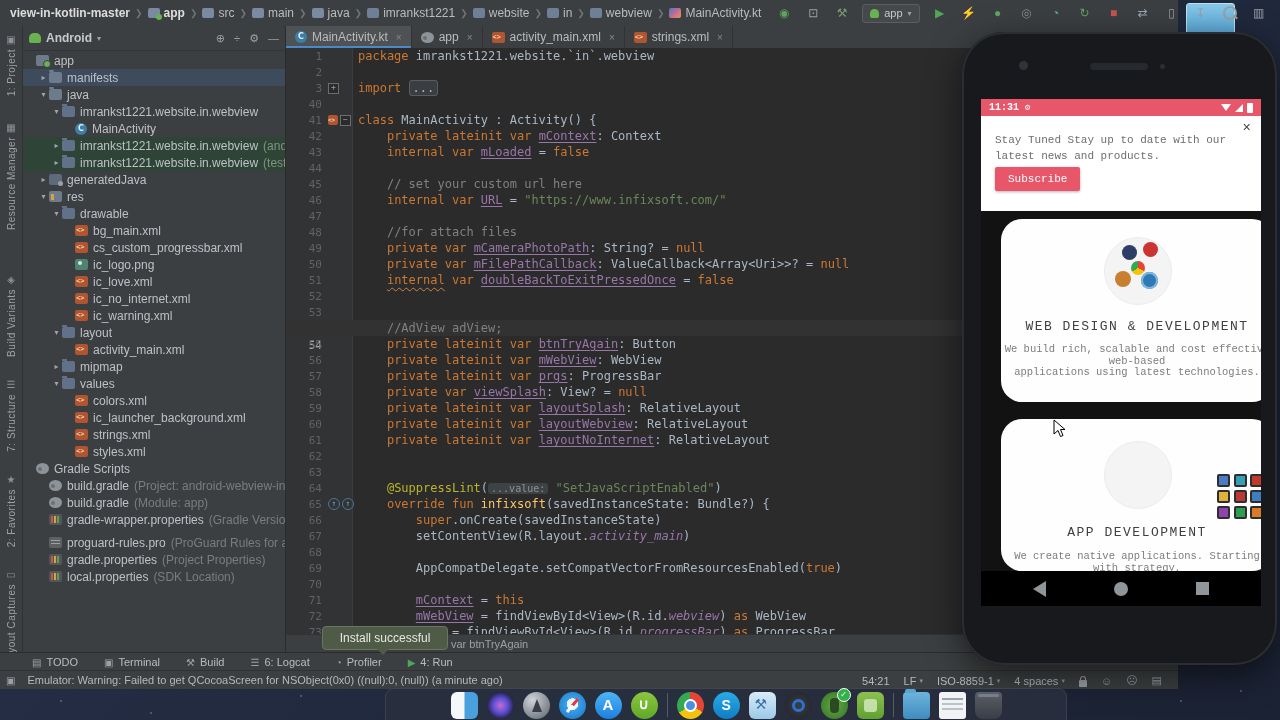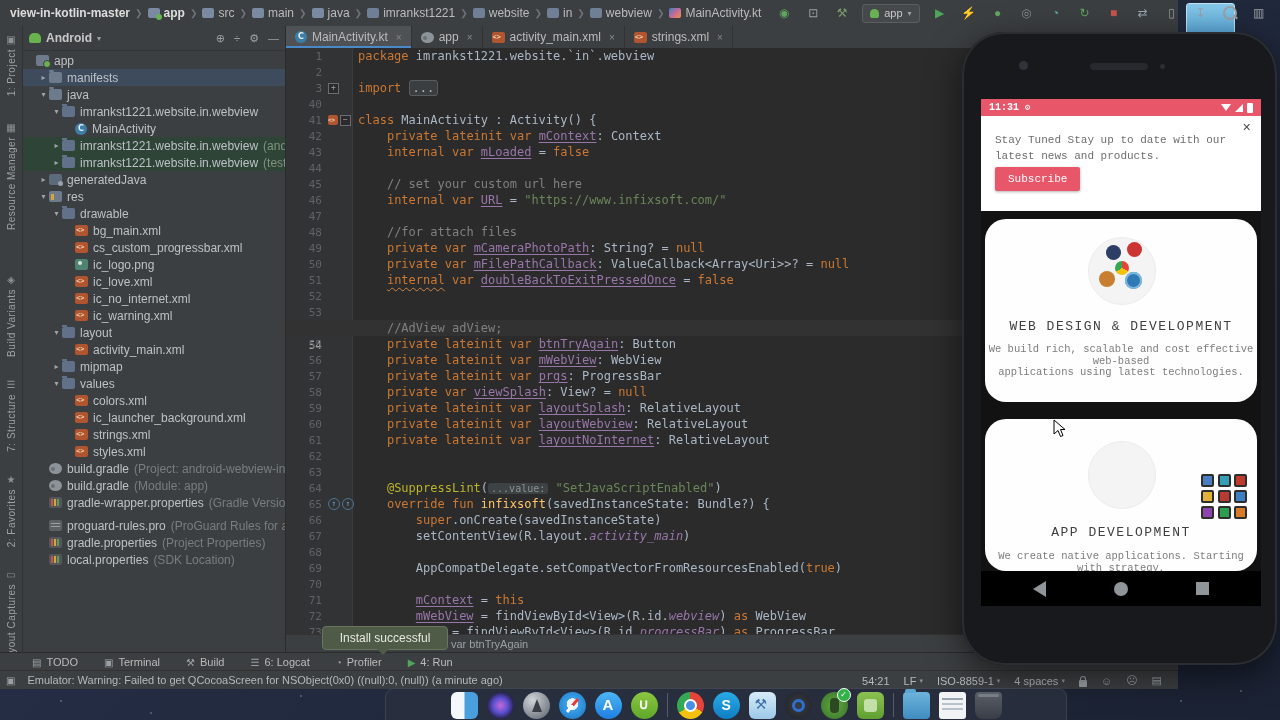--- a/index.html
+++ b/index.html
@@ -141,21 +141,21 @@
             color:#ffffff;font-size:10px;font-weight:bold;padding:0 8px;gap:6px;}
   #e-status .right{margin-left:auto;display:flex;align-items:center;gap:4px;font-weight:normal;}
   .wifi-tri{width:0;height:0;border-left:5px solid transparent;border-right:5px solid transparent;border-top:7px solid #ffffff;}
   .sig-tri{width:0;height:0;border-left:8px solid transparent;border-bottom:8px solid #ffffff;}
   .batt{width:6px;height:10px;background:#ffffff;border-radius:1px;}
   #e-notif{position:absolute;left:0;top:17px;right:0;height:95px;background:#ffffff;}
   #e-close{position:absolute;right:10px;top:4px;color:#444444;font-size:14px;}
   #e-msg{position:absolute;left:14px;top:16px;width:252px;color:#6e6e6e;font-size:11px;line-height:16px;}
   #e-sub{position:absolute;left:14px;top:51px;background:var(--accent,#e8566a);color:#ffffff;font-size:11px;
          padding:6px 13px;border-radius:2px;box-shadow:0 1px 3px rgba(0,0,0,.3);}
-  .e-card{position:absolute;left:4px;width:272px;background:#fefefe;border-radius:21px;}
+  .e-card{position:absolute;left:20px;width:272px;background:#fefefe;border-radius:21px;}
   #e-card1{top:120px;height:183px;}
   #e-card2{top:320px;height:152px;}
   .badge-circle{position:absolute;left:103px;width:66px;height:66px;border-radius:50%;background:#f4f4f4;border:1px solid #ececec;}
   #e-card1 .badge-circle{top:18px;}
   #e-card2 .badge-circle{top:22px;}
   .mini{position:absolute;border-radius:50%;}
   .card-title{position:absolute;left:0;right:0;text-align:center;color:#404040;font-size:13px;letter-spacing:1.5px;}
   #e-card1 .card-title{top:100px;}
   #e-card2 .card-title{top:106px;}
   .card-body{position:absolute;left:0;right:0;text-align:center;color:#7d7d7d;font-size:10.5px;}
@@ -459,20 +459,25 @@
           </div>
           <div class="trow" style="padding-left: 41px;">
             <span class="arr"></span>
             <span class="ti ti-xml"></span>
             <span>strings.xml</span>
           </div>
           <div class="trow" style="padding-left: 41px;">
             <span class="arr"></span>
             <span class="ti ti-xml"></span>
             <span>styles.xml</span>
+          </div>
+          <div class="trow" style="padding-left: 2px;">
+            <span class="arr"></span>
+            <span class="ti ti-gradle"></span>
+            <span>Gradle Scripts</span>
           </div>
           <div class="trow" style="padding-left: 15px;">
             <span class="arr"></span>
             <span class="ti ti-gradle"></span>
             <span>build.gradle</span>
             <span class="sfx">(Project: android-webview-in</span>
           </div>
           <div class="trow" style="padding-left: 15px;">
             <span class="arr"></span>
             <span class="ti ti-gradle"></span>

